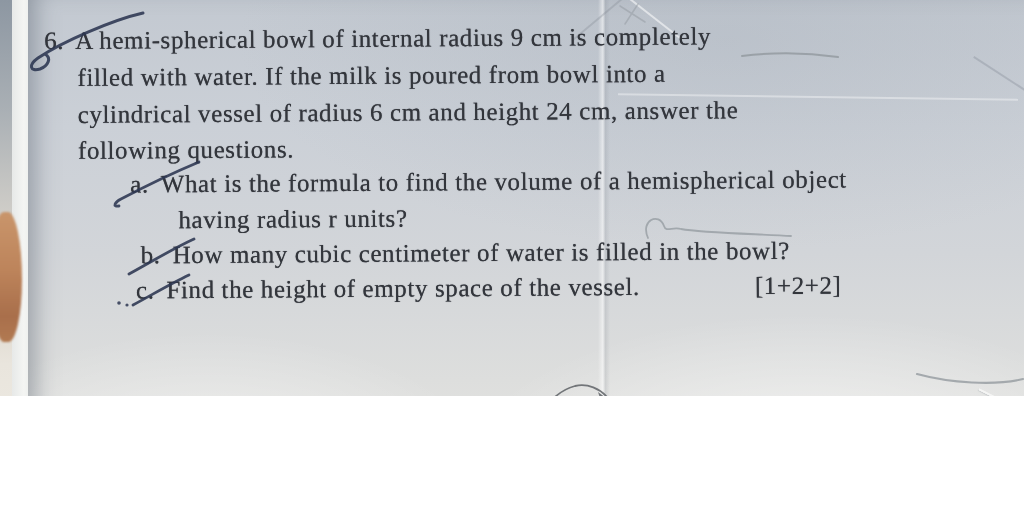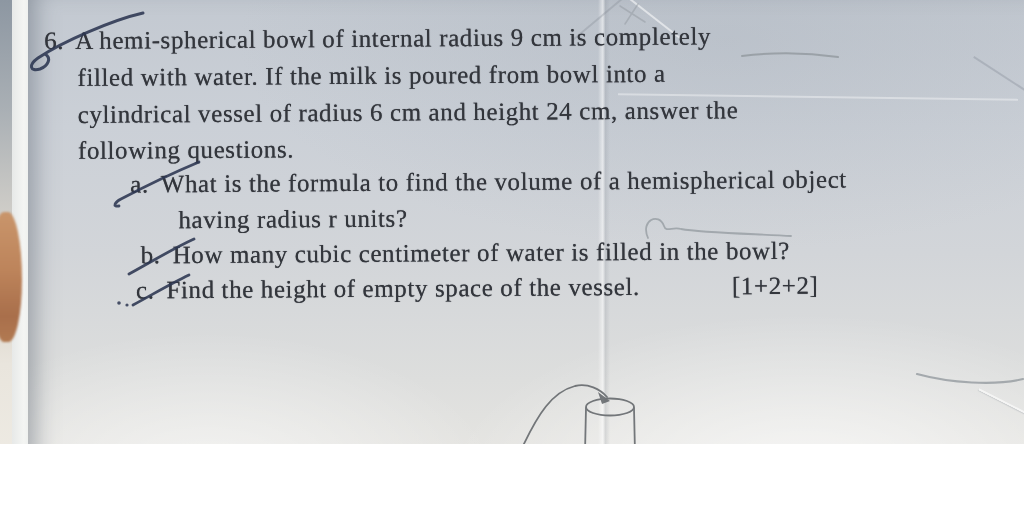--- a/index.html
+++ b/index.html
@@ -1,17 +1,17 @@
 <!DOCTYPE html>
 <html><head>
 <meta charset="utf-8">
 <style>
   html,body{margin:0;padding:0;}
   .scene{
-    position:relative;width:1024px;height:444px;overflow:hidden;
+    position:relative;width:1024px;height:396px;overflow:hidden;
     background:#aab2bb;
     font-family:"Liberation Serif", serif;
   }
   
   .bg-left{
     position:absolute;left:0;top:0;width:22px;height:506px;
     background:linear-gradient(180deg,#8d97a2 0%,#aab0b5 22%,#cfcdc8 42%,#d9d2c8 58%,#e9e5dd 72%,#f0ede6 100%);
   }
   .page-edge{
     position:absolute;left:12px;top:0;width:34px;height:506px;
@@ -55,21 +55,21 @@
   .l1{left:45px;top:27px;}
   .l2{left:78px;top:64px;}
   .l3{left:78px;top:101px;}
   .l4{left:78px;top:137px;}
   .l5{left:130px;top:171px;}
   .l6{left:178px;top:207px;}
   .l7{left:140px;top:242px;}
   .l8{left:135px;top:277px;}
   .qnum{display:inline-block;margin-right:11px;}
   .plabel{display:inline-block;margin-right:12px;}
-  .marks{display:inline-block;margin-left:92px;}
+  .marks{display:inline-block;margin-left:115px;}
   .overlay{position:absolute;left:0;top:0;pointer-events:none;}
 </style>
 </head>
 <body>
 
 <div class="scene">
 
   <div class="bg-left"></div>
   <div class="page-edge"></div>
   <div class="finger"></div>

